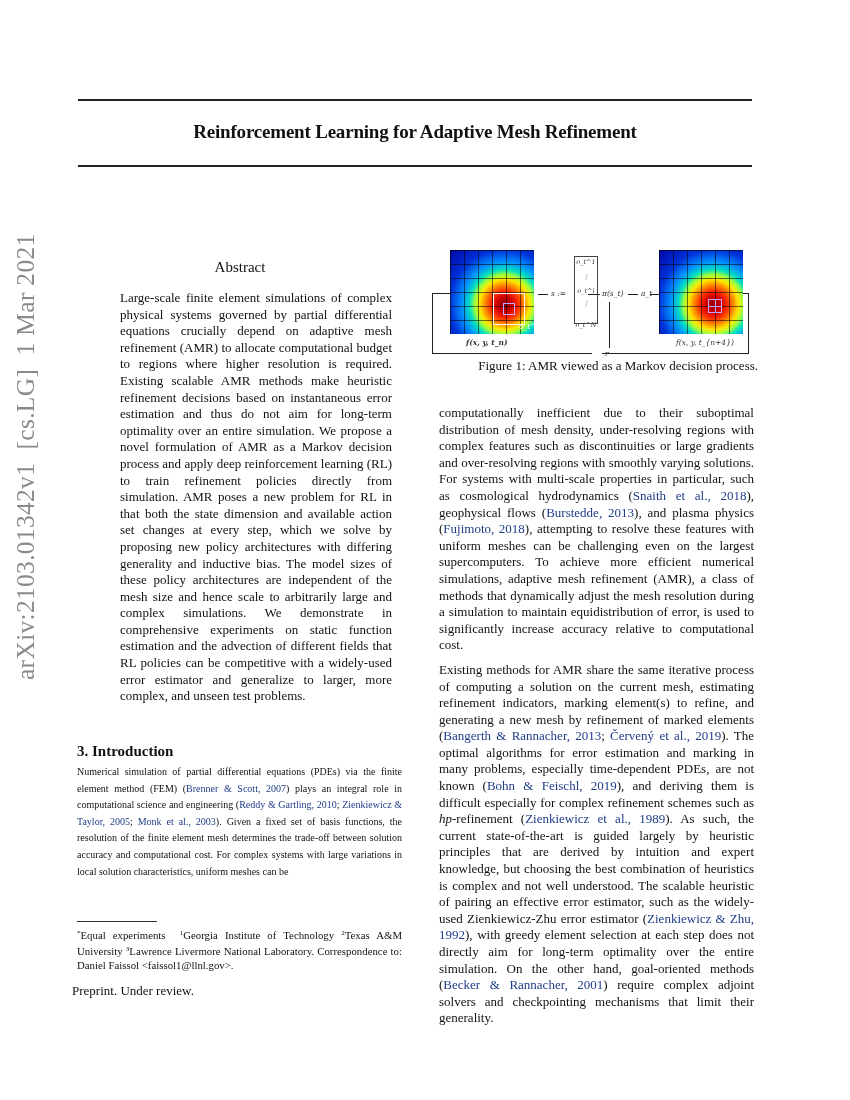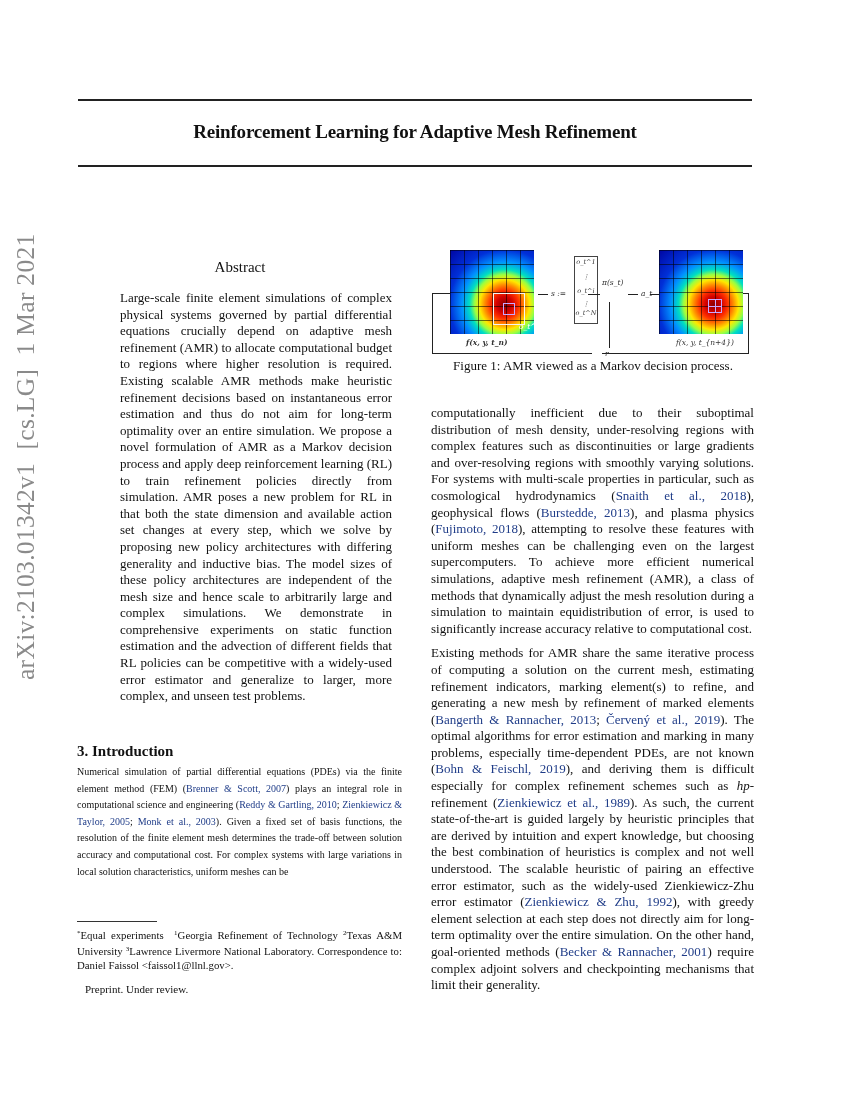--- a/index.html
+++ b/index.html
@@ -23,25 +23,25 @@
   .abstract { position:absolute; top:290px; left:104px; width:272px; font-size:13px; line-height:16.6px;
               text-align:justify; hyphens:manual;margin-left:16px; }
 
   .sec-head { position:absolute; top:743px; left:77px; font-weight:bold; font-size:15px; }
   .col-left { position:absolute; top:764px; left:77px; width:325px; font-size:10px; line-height:16.6px;
               text-align:justify; }
   .fn-rule { position:absolute; top:921px; left:77px; width:80px; height:1px; background:#333; }
   .footnote { position:absolute; top:926px; left:77px; width:325px; font-size:10.8px; line-height:14.2px;
               text-align:justify; }
   .footnote sup { font-size:7px; vertical-align:4px; }
-  .preprint { position:absolute; top:983px; left:85px; font-size:11px; }
+  .preprint { position:absolute; top:983px; left:72px; font-size:13px; }
 
   .col-right { position:absolute; top:405px; left:427px; width:327px; font-size:13px; line-height:16.6px;
                text-align:justify; }
-  .col-right p { margin:0 0 8px 4px; }
+  .col-right p { margin:0 0 8px 12px; }
   .cite { color:#1f3c88; }
 
   
   .figure { position:absolute; top:248px; left:428px; width:330px; height:125px; }
   .heat { position:absolute; width:84px; height:84px; overflow:hidden; }
   .heat .grid { position:absolute; inset:0;
      background-image: linear-gradient(rgba(0,0,0,0.55) 1px, transparent 1px),
                        linear-gradient(90deg, rgba(0,0,0,0.55) 1px, transparent 1px);
      background-size:14px 14px; }
   #heat-left { left:22px; top:2px;
@@ -49,21 +49,21 @@
   #heat-right { left:231px; top:2px;
      background: radial-gradient(circle at 65% 65%, #8b0000 0px, #d40000 8px, #ff3000 14px, #ff9000 20px, #ffe800 25px, #9bff40 30px, #00e0c0 35px, #0090ff 43px, #0030d8 55px, #00009a 80px); }
   .sel-box { position:absolute; border:1.5px solid #f4f4f4; }
   .small-box { position:absolute; border:1.5px solid #c8a8ff; }
   .fig-label { position:absolute; font-family:"DejaVu Serif", serif; font-style:italic; font-size:7.5px; color:#333; }
   .arrow-line { position:absolute; background:#222; }
   .mat { position:absolute; left:134px; top:8px; width:22px; height:68px; border-left:1px solid #444; border-right:1px solid #444;margin-left:12px; }
   .mat::before, .mat::after { content:""; position:absolute; left:0; right:0; height:0; border-top:1px solid #444; }
   .mat::before { top:0; } .mat::after { bottom:0; }
   .mat-entry { position:absolute; left:0; width:22px; text-align:center; font-family:"DejaVu Serif", serif; font-style:italic; font-size:6.5px; color:#333; }
-  .caption { position:absolute; top:358px; left:428px; width:330px; text-align:center; font-size:13px;font-family:Liberation Serif, serif; }
+  .caption { position:absolute; top:358px; left:428px; width:330px; text-align:right; font-size:13px;font-family:Liberation Serif, serif; }
 </style>
 </head>
 <body>
 
 <div class="rule" id="rule-top"></div>
 <div class="title">Reinforcement Learning for Adaptive Mesh Refinement</div>
 <div class="rule" id="rule-bottom"></div>
 
 <div class="authors">
 </div>
@@ -71,21 +71,21 @@
 <div class="arxiv">arXiv:2103.01342v1  [cs.LG]  1 Mar 2021</div>
 
 <div class="abs-head">Abstract</div>
 <div class="abstract">Large-scale finite element simulations of complex physical systems governed by partial differential equations crucially depend on adaptive mesh refinement (AMR) to allocate computational budget to regions where higher resolution is required. Existing scalable AMR methods make heuristic refinement decisions based on instantaneous error estimation and thus do not aim for long-term optimality over an entire simulation. We propose a novel formulation of AMR as a Markov decision process and apply deep reinforcement learning (RL) to train refinement policies directly from simulation. AMR poses a new problem for RL in that both the state dimension and available action set changes at every step, which we solve by proposing new policy architectures with differing generality and inductive bias. The model sizes of these policy architectures are independent of the mesh size and hence scale to arbitrarily large and complex simulations. We demonstrate in comprehensive experiments on static function estimation and the advection of different fields that RL policies can be competitive with a widely-used error estimator and generalize to larger, more complex, and unseen test problems.</div>
 
 <div class="sec-head">3. Introduction</div>
 <div class="col-left"><span>Numerical simulation of partial differential equations (PDEs) via the finite element method (FEM) (</span><span class="cite">Brenner &amp; Scott, 2007</span><span>) plays an integral role in computational science and engineering (</span><span class="cite">Reddy &amp; Gartling, 2010</span><span>; </span><span class="cite">Zienkiewicz &amp; Taylor, 2005</span><span>; </span><span class="cite">Monk et al., 2003</span><span>). Given a fixed set of basis functions, the resolution of the finite element mesh determines the trade-off between solution accuracy and computational cost. For complex systems with large variations in local solution characteristics, uniform meshes can be</span></div>
 
 <div class="fn-rule"></div>
 <div class="footnote">
-  <sup>*</sup><span>Equal experiments</span>&nbsp;&nbsp;<sup>1</sup><span>Georgia Refinement of Technology</span> <sup>2</sup><span>Texas A&amp;M University</span> <sup>3</sup><span>Lawrence Livermore National Laboratory. Correspondence to: Daniel Faissol &lt;faissol1@llnl.gov&gt;.</span>
+  <sup>*</sup><span>Equal experiments</span>&nbsp;&nbsp;<sup>1</sup><span>Georgia Institute of Technology</span> <sup>2</sup><span>Texas A&amp;M University</span> <sup>3</sup><span>Lawrence Livermore National Laboratory. Correspondence to: Daniel Faissol &lt;faissol1@llnl.gov&gt;.</span>
 </div>
 <div class="preprint">Preprint. Under review.</div>
 
 <div class="figure">
   <div class="heat" id="heat-left">
     <div class="grid"></div>
     <div class="sel-box" style="left:43px;top:43px;width:30px;height:30px;"></div>
     <div class="small-box" style="left:53px;top:53px;width:10px;height:10px;"></div>
     <div class="fig-label" style="left:69px;top:72px;color:#fff;">o_t^i</div>
   </div>
@@ -98,24 +98,24 @@
   <div class="arrow-line" style="left:320px;top:45px;width:1px;height:60px;"></div>
   <div class="arrow-line" style="left:315px;top:45px;width:6px;height:1px;"></div>
 
   <div class="arrow-line" style="left:110px;top:46px;width:10px;height:1px;"></div>
   <div class="fig-label" style="left:123px;top:41px;">s :=</div>
   <div class="mat">
     <div class="mat-entry" style="top:2px;">o_t^1</div>
     <div class="mat-entry" style="top:17px;">⋮</div>
     <div class="mat-entry" style="top:31px;">o_t^i</div>
     <div class="mat-entry" style="top:44px;">⋮</div>
-    <div class="mat-entry" style="top:53px;">o_t^N</div>
+    <div class="mat-entry" style="top:65px;">o_t^N</div>
   </div>
   <div class="arrow-line" style="left:160px;top:46px;width:12px;height:1px;"></div>
-  <div class="fig-label" style="left:174px;top:30px;">π(s_t)</div>
+  <div class="fig-label" style="left:174px;top:41px;">π(s_t)</div>
   <div class="arrow-line" style="left:181px;top:54px;width:1px;height:46px;"></div>
   <div class="fig-label" style="left:177px;top:101px;">r</div>
   <div class="arrow-line" style="left:200px;top:46px;width:10px;height:1px;"></div>
   <div class="fig-label" style="left:213px;top:41px;">a_t</div>
   <div class="arrow-line" style="left:222px;top:46px;width:9px;height:1px;"></div>
 
   <div class="heat" id="heat-right">
     <div class="grid"></div>
     <div class="small-box" style="left:49px;top:49px;width:12px;height:12px;
          background-image:linear-gradient(#c8a8ff,#c8a8ff),linear-gradient(#c8a8ff,#c8a8ff);

